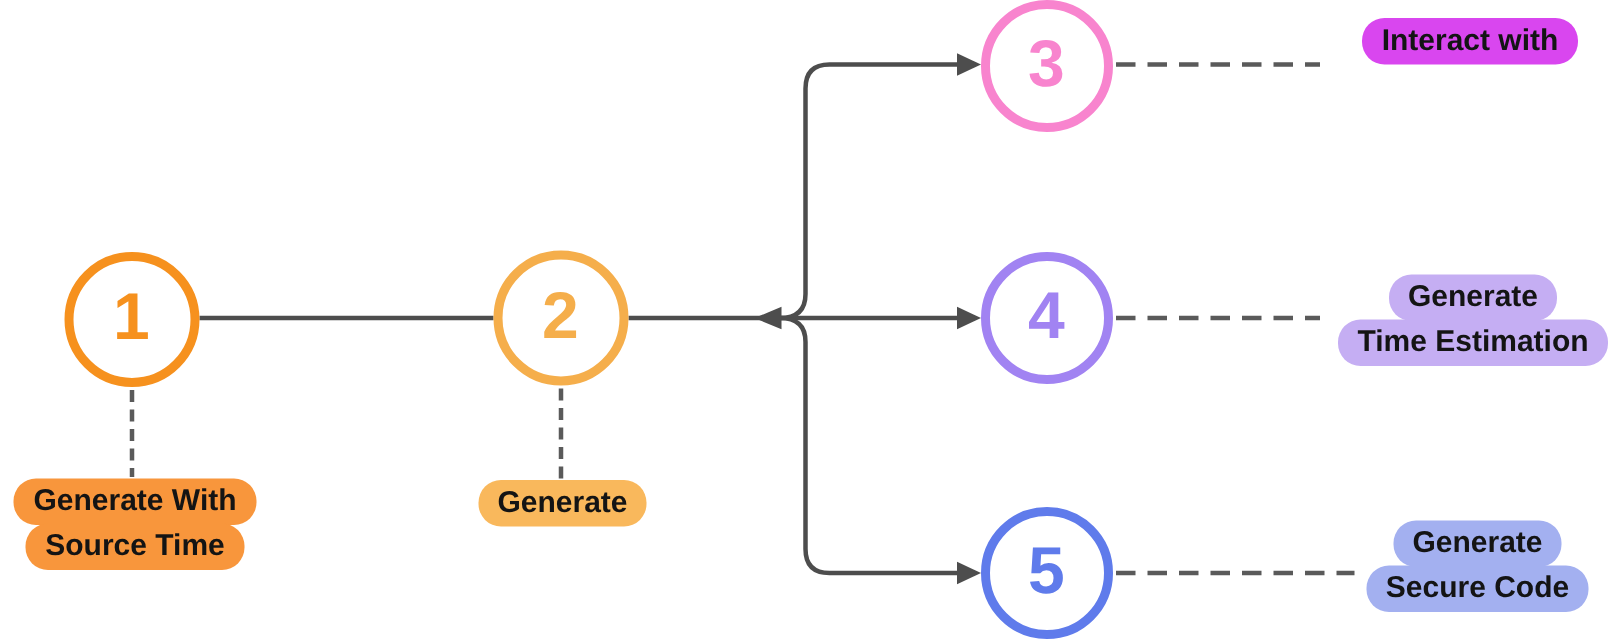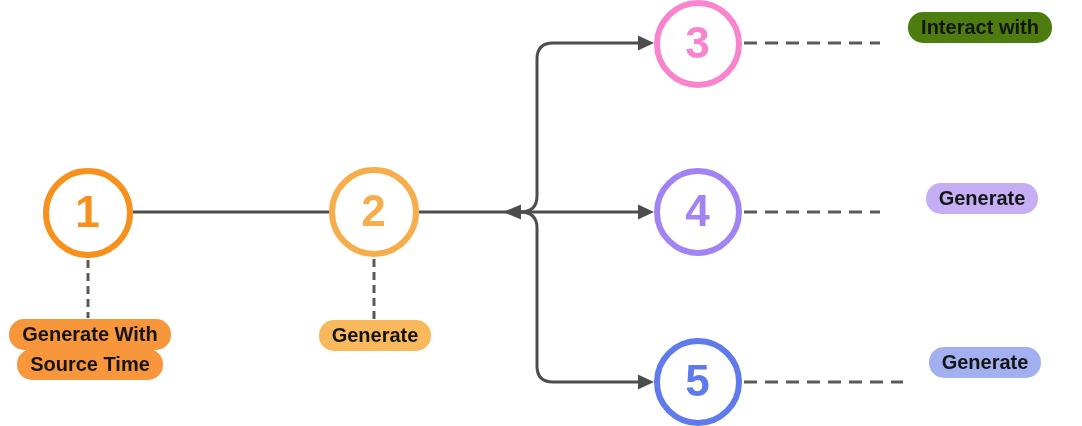--- a/index.html
+++ b/index.html
@@ -63,21 +63,21 @@
     color: #141414;
     padding: 0 13px;
     border-radius: 15px;
   }
   .blob .pill + .pill { margin-top: -1px; }
   .l1 { left: 0px;   top: 319px; width: 180px; }
   .l1 .pill { background: #F8963C; }
   .l2 { left: 280px; top: 320px; width: 190px; }
   .l2 .pill { background: #F9B85C; }
   .l3 { left: 880px; top: 12px;  width: 200px; }
-  .l3 .pill { background: #4d7c0f; }
+  .l3 .pill { background: #d946ef; }
   .l4 { left: 882px; top: 183px; width: 200px; }
   .l4 .pill { background: #C5AEF3; }
   .l5 { left: 905px; top: 347px; width: 160px; }
   .l5 .pill { background: #A3B0F0; }
 </style>
 </head>
 <body>
 
 <div class="canvas">
 
@@ -126,18 +126,20 @@
     <span class="pill">Source Time</span>
   </div>
   <div class="blob l2">
     <span class="pill">Generate</span>
   </div>
   <div class="blob l3">
     <span class="pill">Interact with</span>
   </div>
   <div class="blob l4">
     <span class="pill">Generate</span>
+    <span class="pill">Time Estimation</span>
   </div>
   <div class="blob l5">
     <span class="pill">Generate</span>
+    <span class="pill">Secure Code</span>
   </div>
 
 </div>
 
 </body></html>

